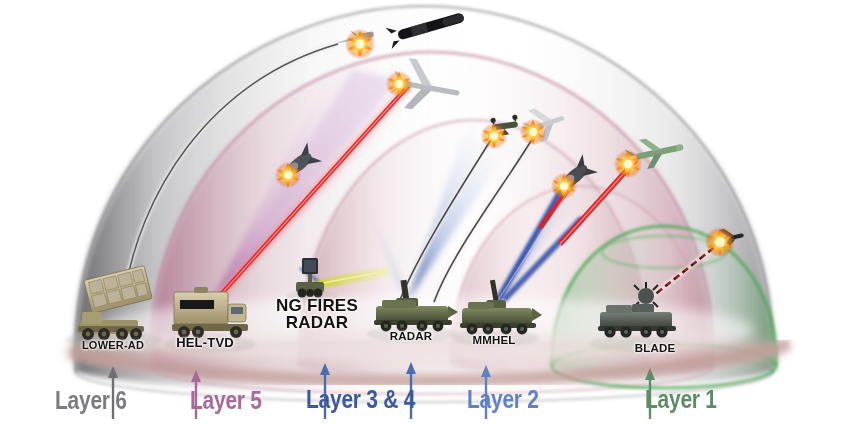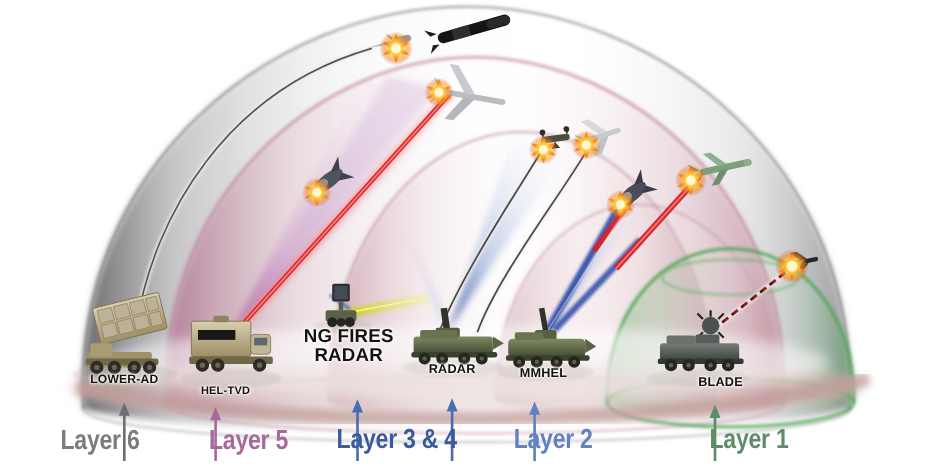--- a/index.html
+++ b/index.html
@@ -489,21 +489,21 @@
       <line x1="486" y1="419" x2="486" y2="371" stroke="#5f80c4" stroke-width="2.4"></line>
       <path d="M486,365 L481,377 L491,377 Z" fill="#5f80c4"></path>
     </g>
     <g>
       <line x1="650" y1="419" x2="650" y2="374" stroke="#5e8c66" stroke-width="2.4"></line>
       <path d="M650,368 L645,380 L655,380 Z" fill="#5e8c66"></path>
     </g>
   </svg>
 
   <div class="lbl" style="left:113px;top:340px;transform:translateX(-50%);font-size:11px;">LOWER-AD</div>
-  <div class="lbl" style="left:205px;top:351px;transform:translateX(-50%);font-size:10px;text-align:center;">HEL-TVD</div>
+  <div class="lbl" style="left:205px;top:336px;transform:translateX(-50%);font-size:13px;text-align:center;">HEL-TVD</div>
   <div class="lbl" style="left:317px;top:297px;transform:translateX(-50%);font-size:17px;">NG FIRES
 RADAR</div>
   <div class="lbl" style="left:411px;top:331px;transform:translateX(-50%);font-size:11.5px;">RADAR</div>
   <div class="lbl" style="left:494px;top:335px;transform:translateX(-50%);font-size:11.5px;text-align:center;">MMHEL</div>
   <div class="lbl" style="left:633px;top:343px;transform:translateX(-50%);font-size:11.5px;padding-left:44px;">BLADE</div>
 
   <div class="layer-lbl" style="left:55px;top:386px;color:#7c7c80;">Layer 6</div>
   <div class="layer-lbl" style="left:190px;top:386px;color:#a7689c;">Layer 5</div>
   <div class="layer-lbl" style="left:306px;top:385px;color:#3a5a9b;">Layer 3 &amp; 4</div>
   <div class="layer-lbl" style="left:467px;top:385px;color:#6281c4;">Layer 2</div>

